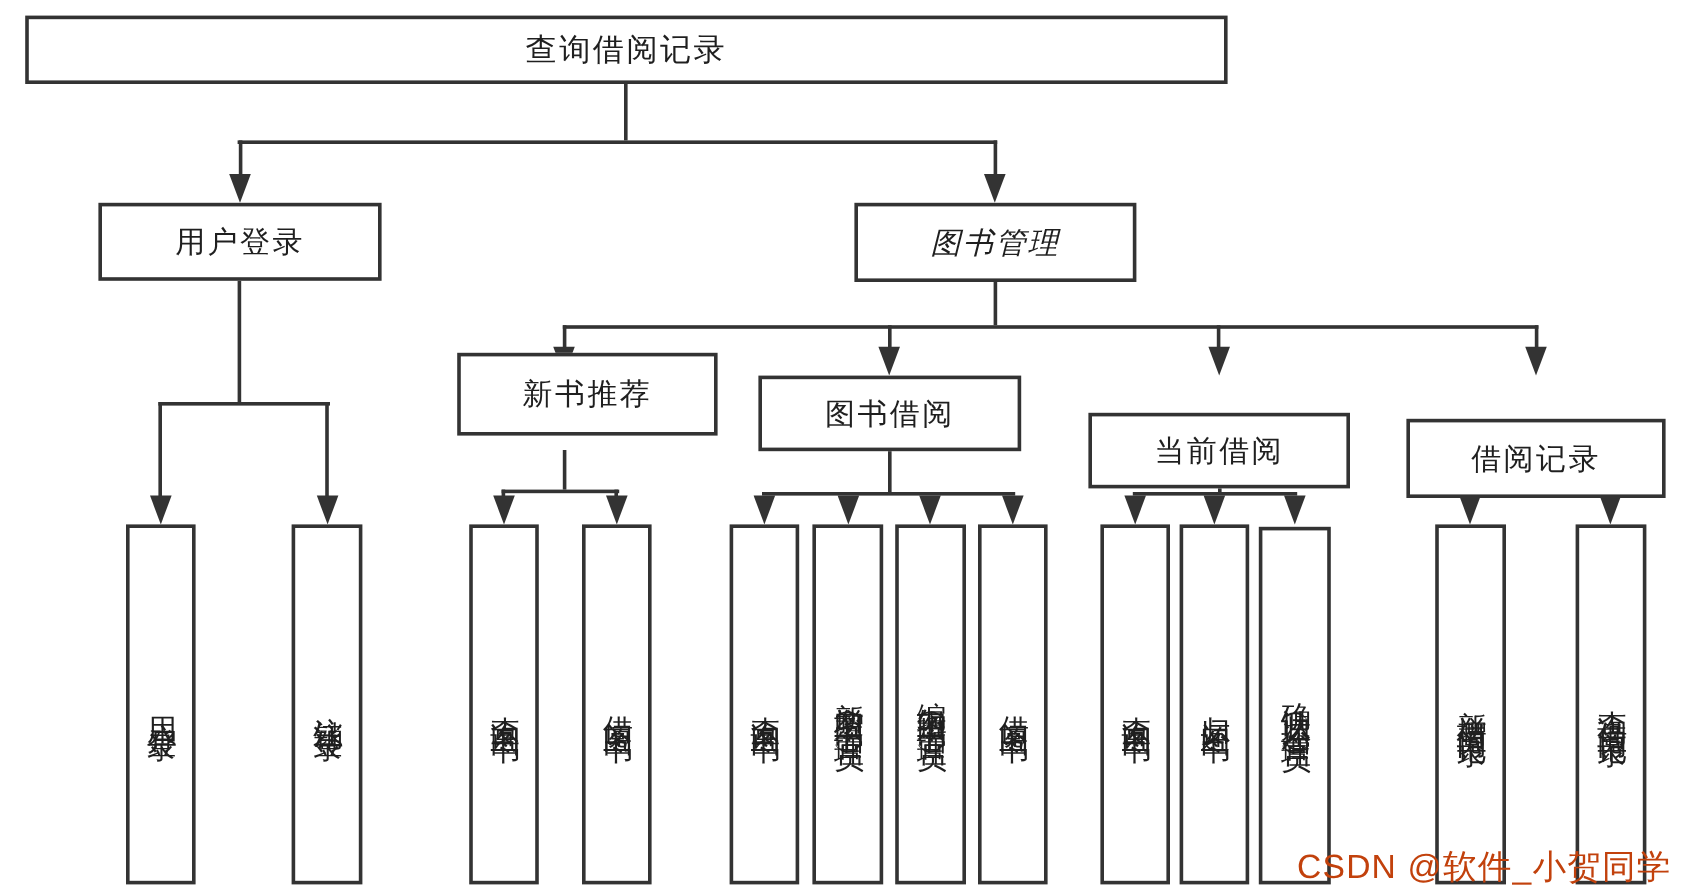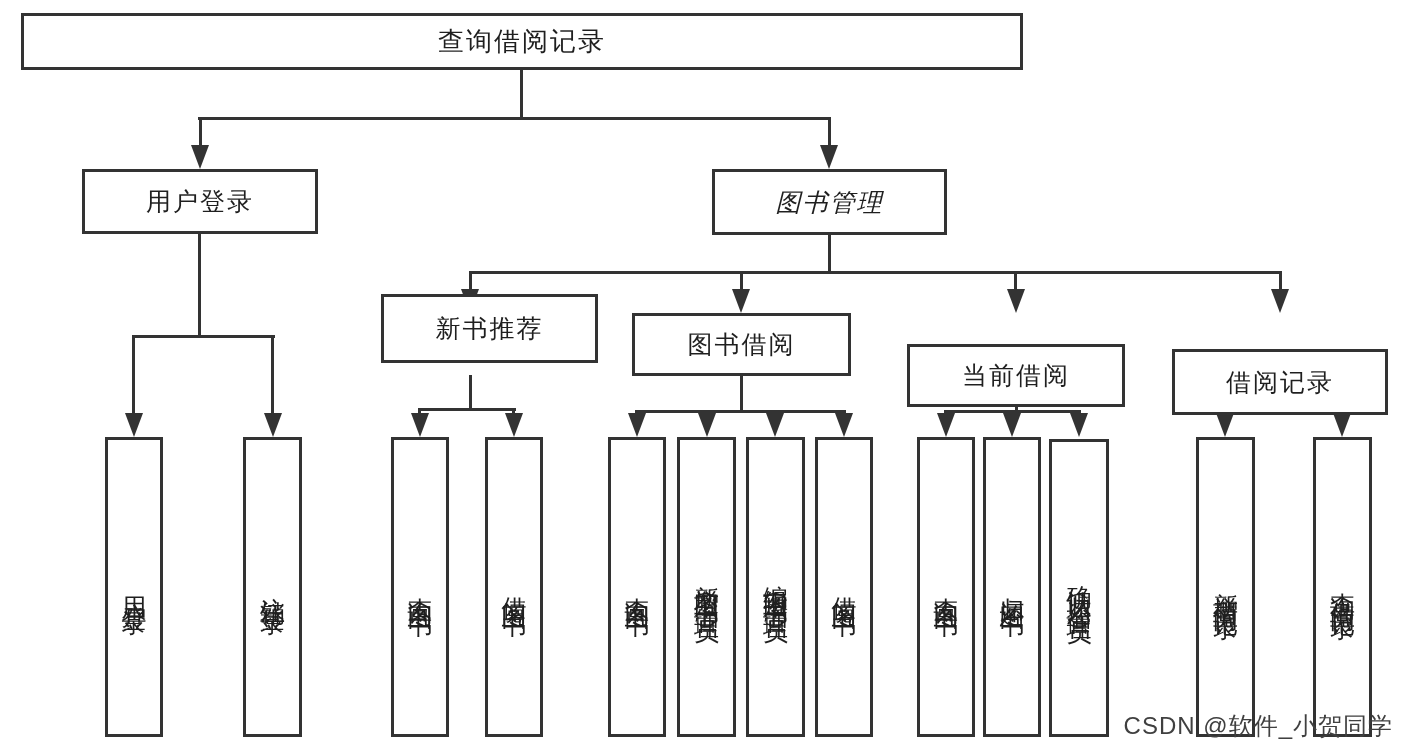--- a/index.html
+++ b/index.html
@@ -24,21 +24,21 @@
   .hline{position:absolute;height:3px;background:#333333;}
   .vline{position:absolute;width:3px;background:#333333;}
   .arrow{
     position:absolute;width:0;height:0;
     border-left:9px solid transparent;
     border-right:9px solid transparent;
     border-top:24px solid #333333;
   }
   .watermark{
     position:absolute;right:12px;bottom:5px;z-index:10;
-    font-size:24px;color:#404040;letter-spacing:1px;white-space:nowrap;
+    font-size:28px;color:#c2410c;letter-spacing:1px;white-space:nowrap;
   }
 </style>
 </head>
 <body>
 
 <div id="stage">
 
   <div>
     <div class="vline" style="left:520px;top:69px;height:48px;"></div>
     <div class="hline" style="left:198px;top:117px;width:633px;"></div>

